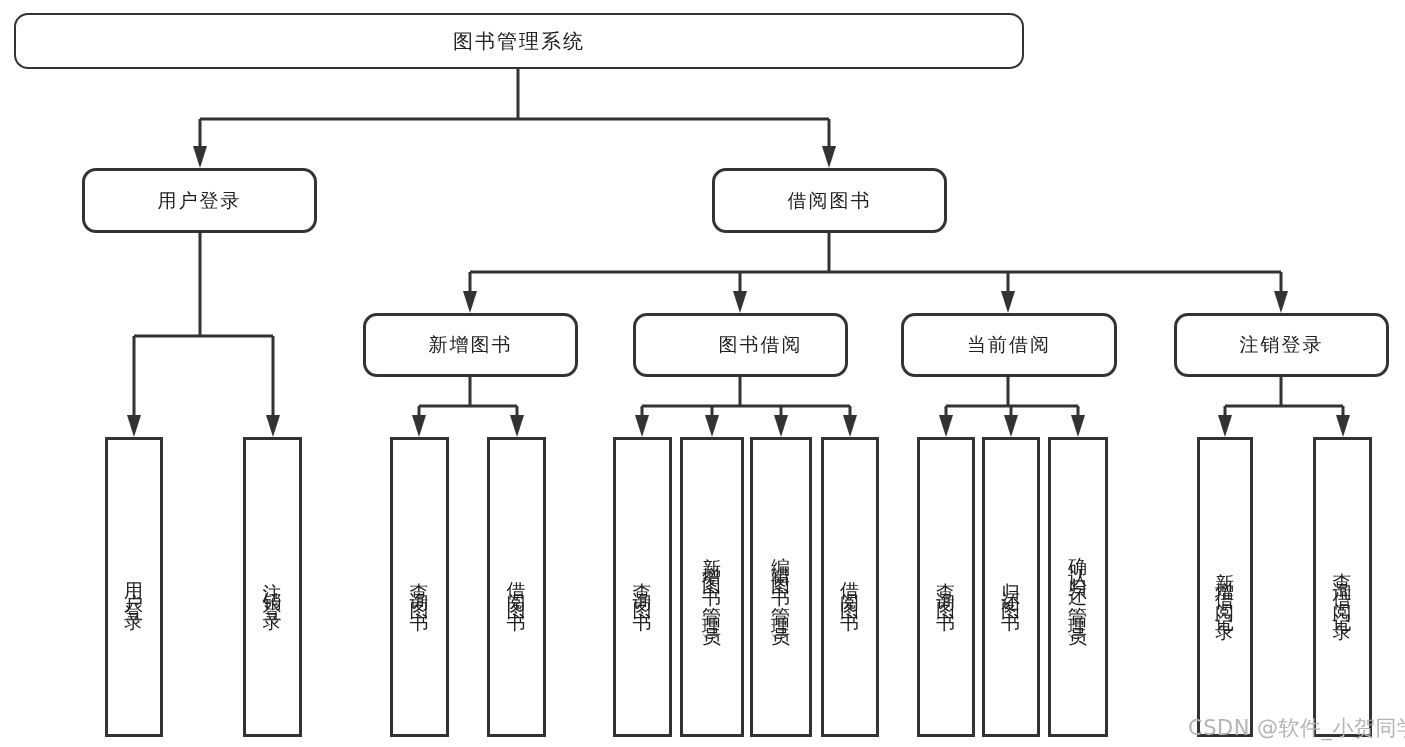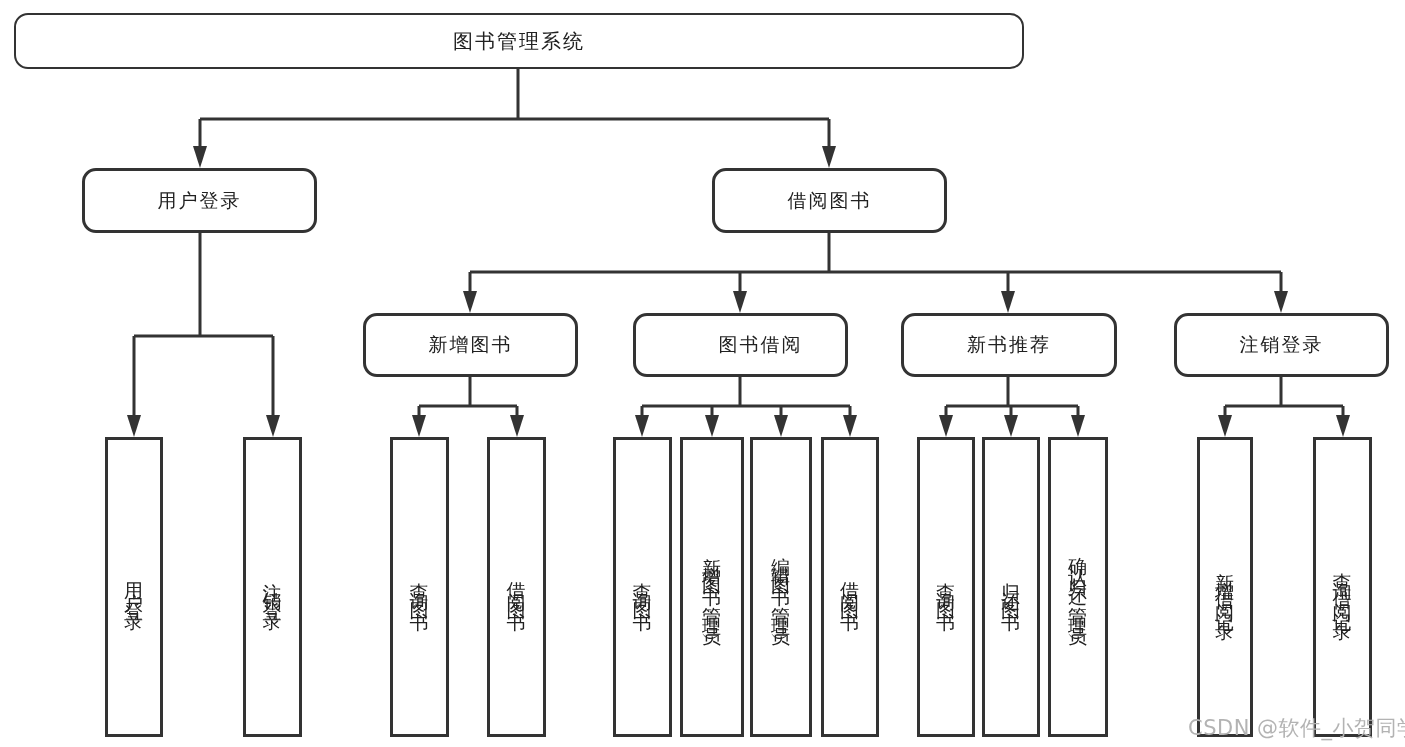--- a/index.html
+++ b/index.html
@@ -90,21 +90,21 @@
       <polygon points="1336,415 1350,415 1343,437" fill="#333333"></polygon>
     </svg>
 
   <div class="node hbox root" style="left:14px;top:13px;width:1010px;height:56px;">图书管理系统</div>
 
   <div class="node hbox" style="left:82px;top:168px;width:235px;height:65px;">用户登录</div>
   <div class="node hbox" style="left:712px;top:168px;width:235px;height:65px;">借阅图书</div>
 
   <div class="node hbox" style="left:363px;top:313px;width:215px;height:64px;">新增图书</div>
   <div class="node hbox" style="left:633px;top:313px;width:215px;height:64px;padding-left:40px;">图书借阅</div>
-  <div class="node hbox" style="left:901px;top:313px;width:216px;height:64px;">新书推荐</div>
+  <div class="node hbox" style="left:901px;top:313px;width:216px;height:64px;">当前借阅</div>
   <div class="node hbox" style="left:1174px;top:313px;width:215px;height:64px;">注销登录</div>
 
   <div class="node vbox" style="left:105px;top:437px;width:58px;height:300px;">用户登录</div>
   <div class="node vbox" style="left:243px;top:437px;width:59px;height:300px;">注销登录</div>
 
   <div class="node vbox" style="left:390px;top:437px;width:59px;height:300px;">查询图书</div>
   <div class="node vbox" style="left:487px;top:437px;width:59px;height:300px;">借阅图书</div>
 
   <div class="node vbox" style="left:613px;top:437px;width:59px;height:300px;">查询图书</div>
   <div class="node vbox" style="left:680px;top:437px;width:64px;height:300px;">新增图书（管理员）</div>

